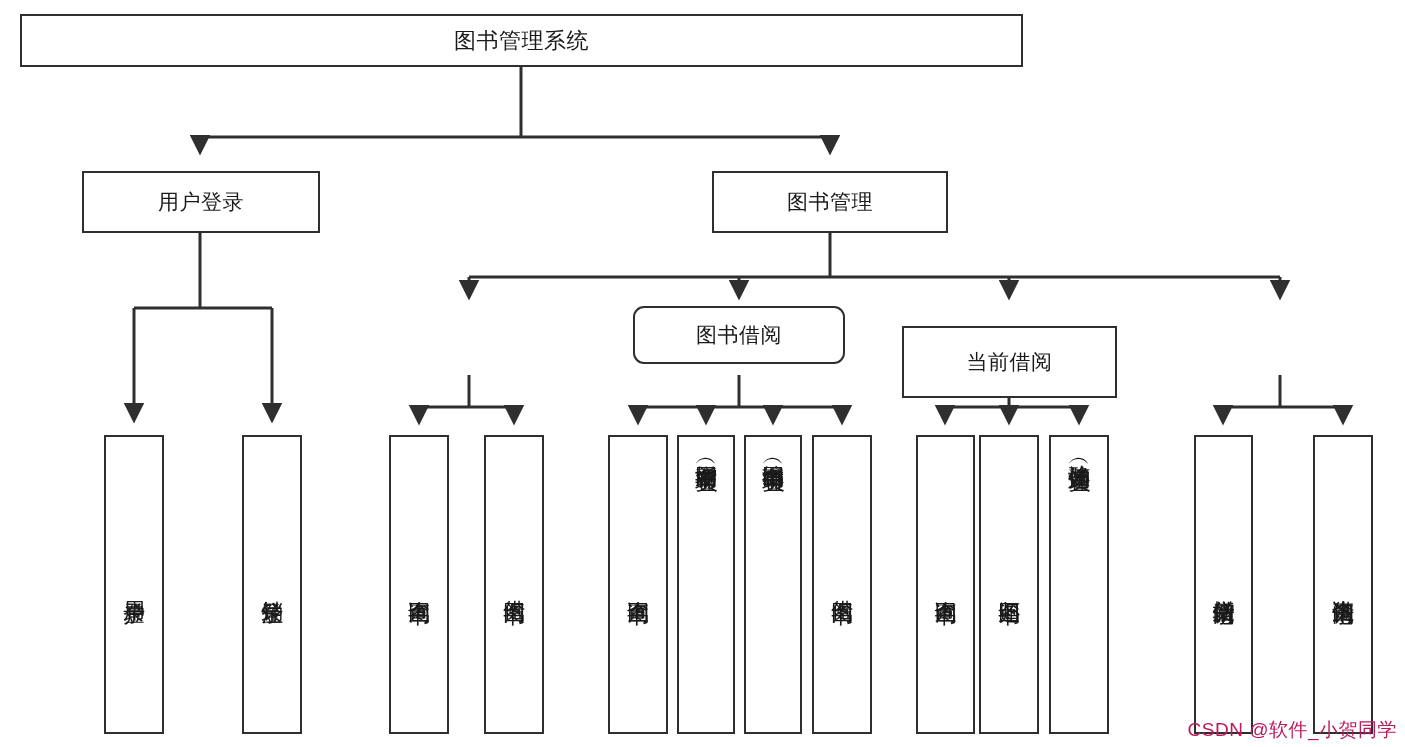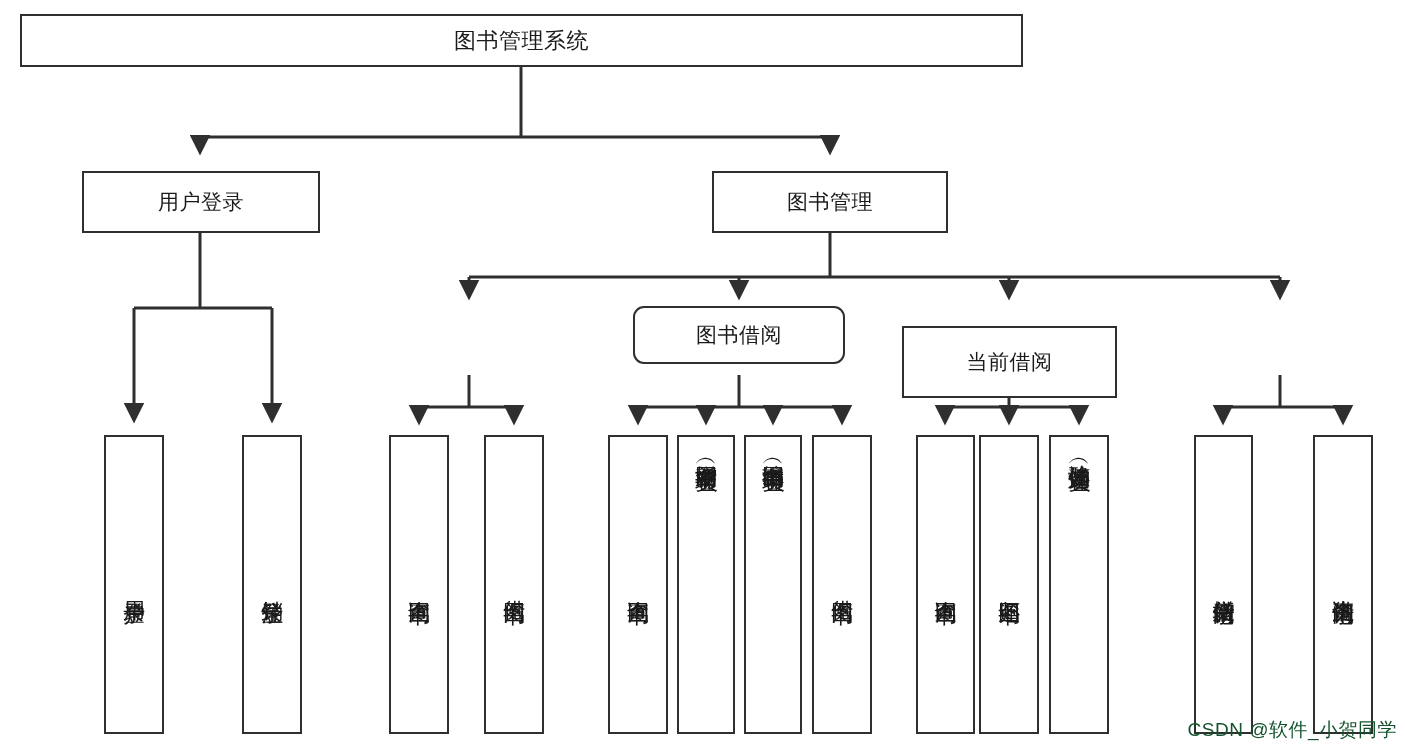--- a/index.html
+++ b/index.html
@@ -65,21 +65,21 @@
   }
   .node.vert.centered {
     align-items: center;
     padding-top: 0;
   }
   #watermark {
     position: absolute;
     right: 8px;
     bottom: 4px;
     font-size: 19px;
-    color: #14532d;
+    color: #be185d;
     letter-spacing: 0.5px;
     white-space: nowrap;
     user-select: none;
   }
 </style>
 </head>
 <body>
 
 <div id="canvas">
 

